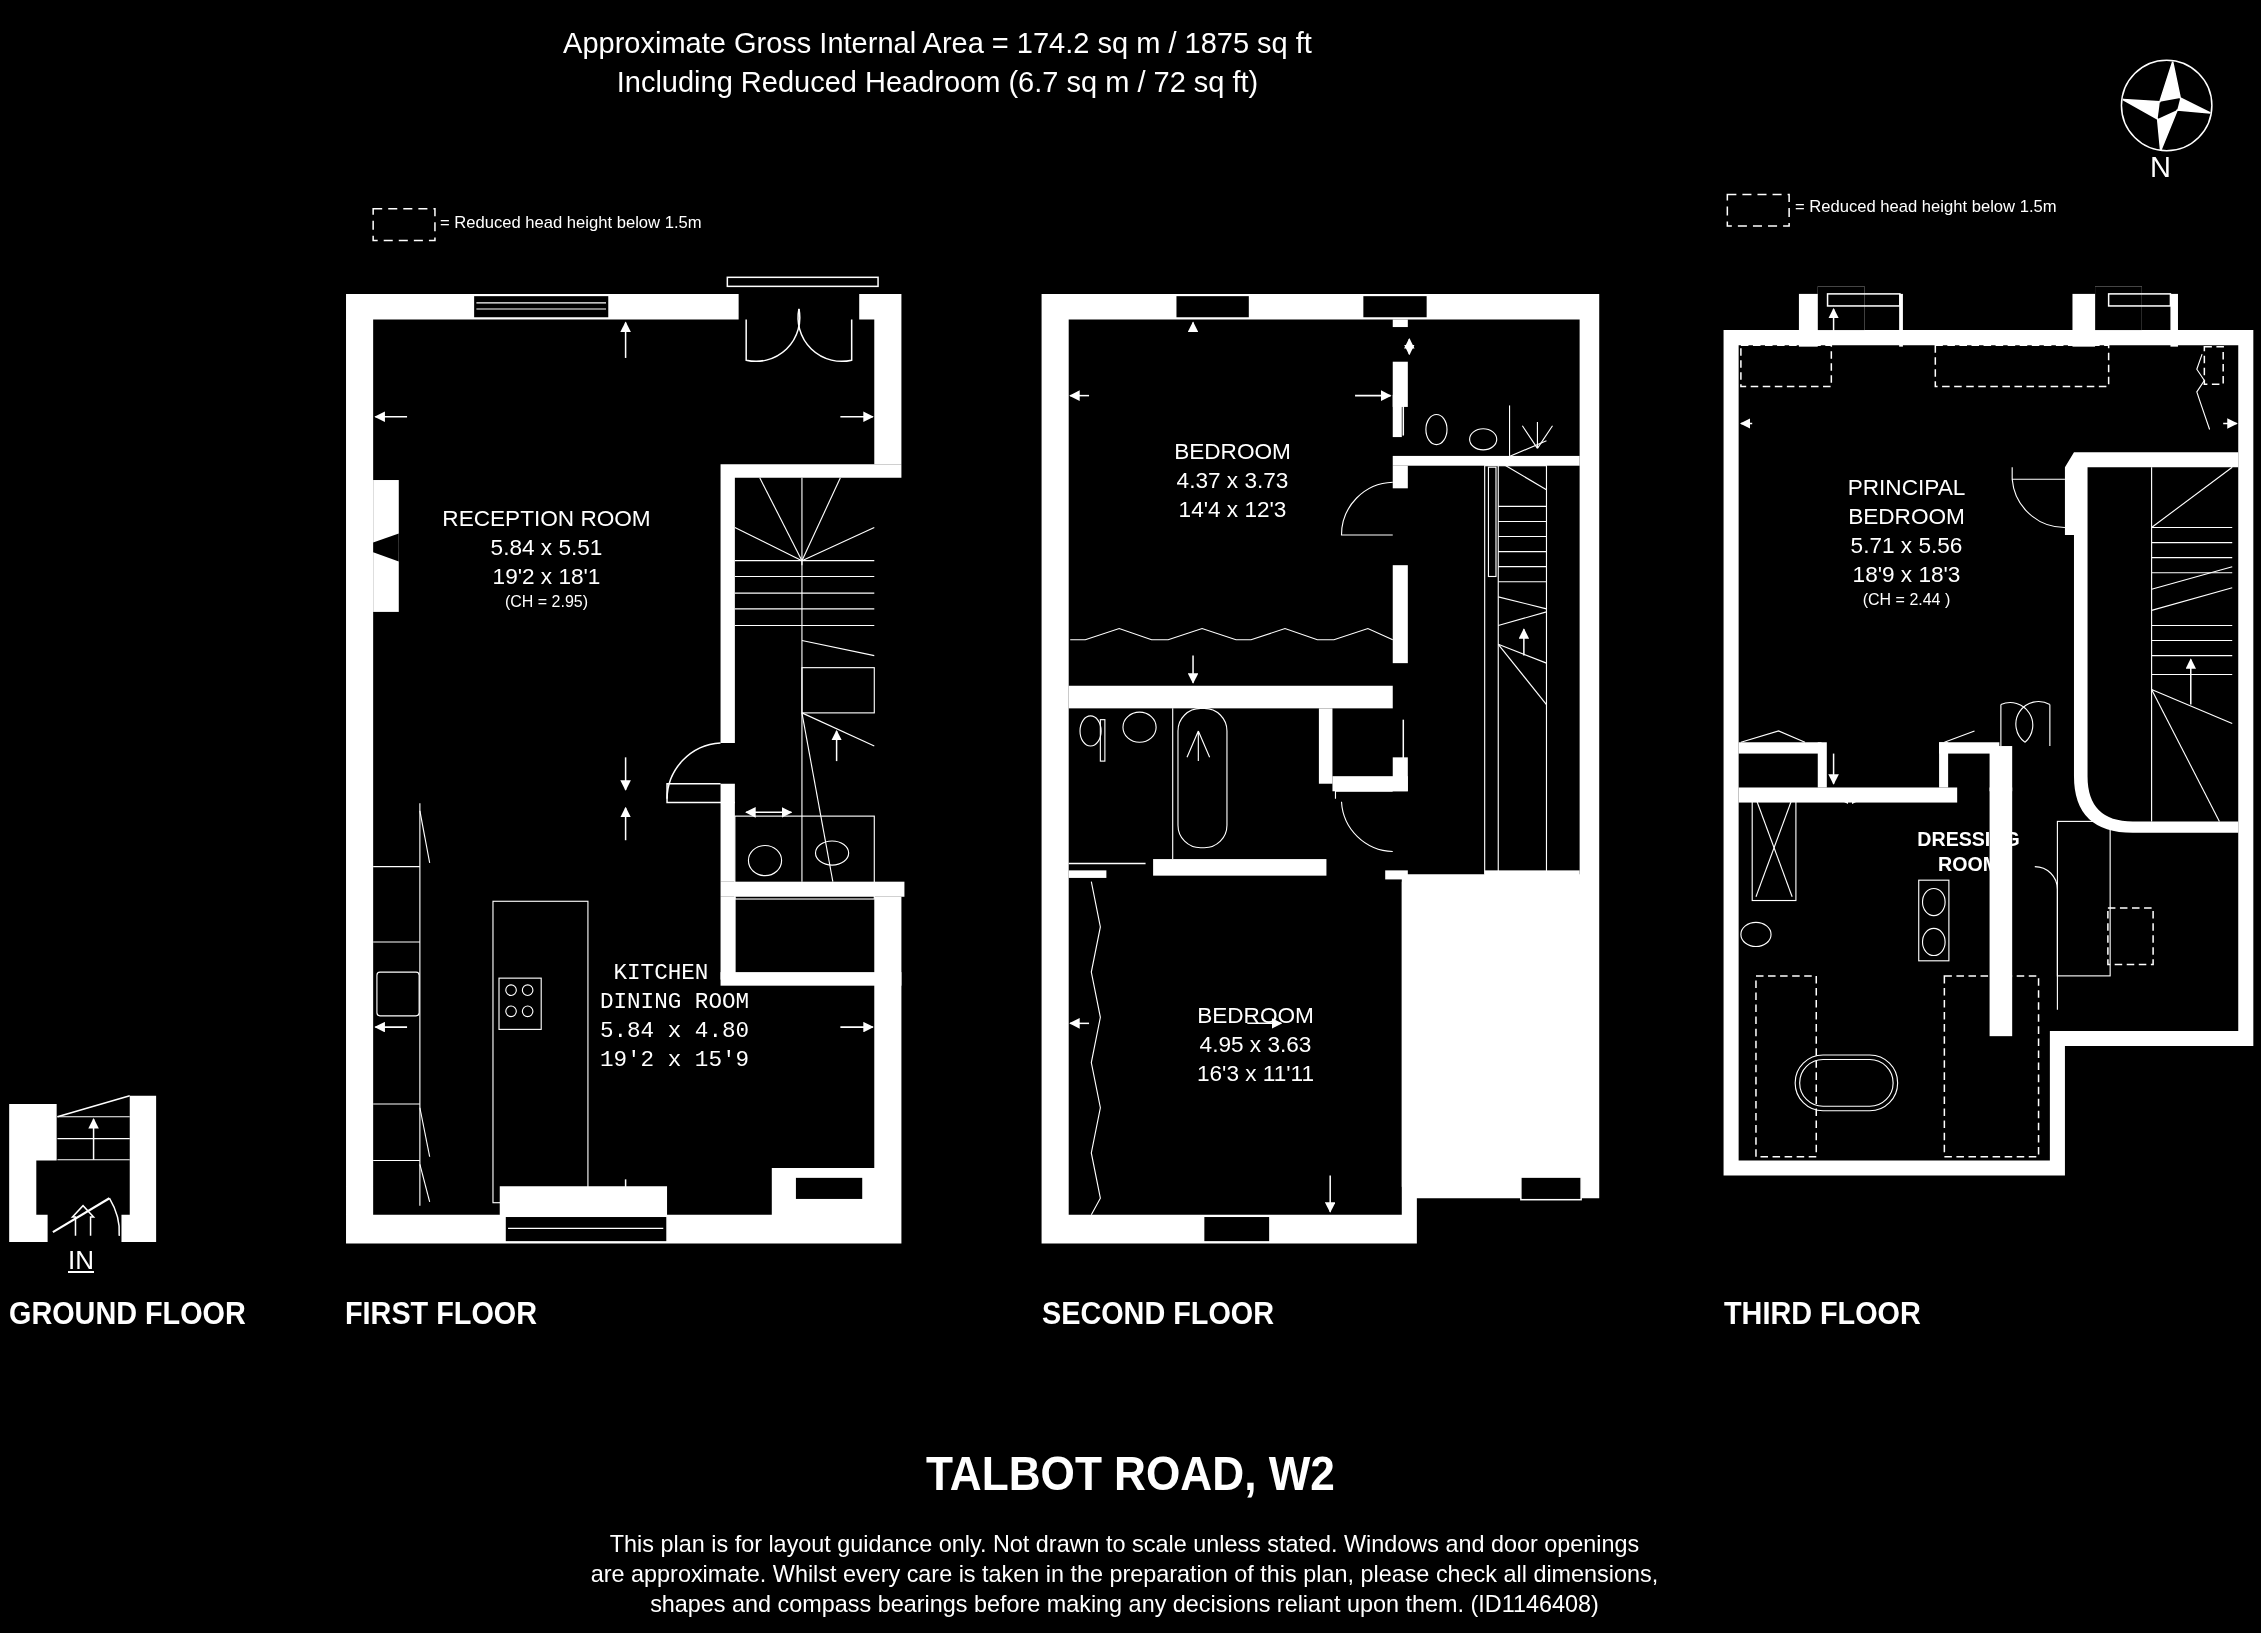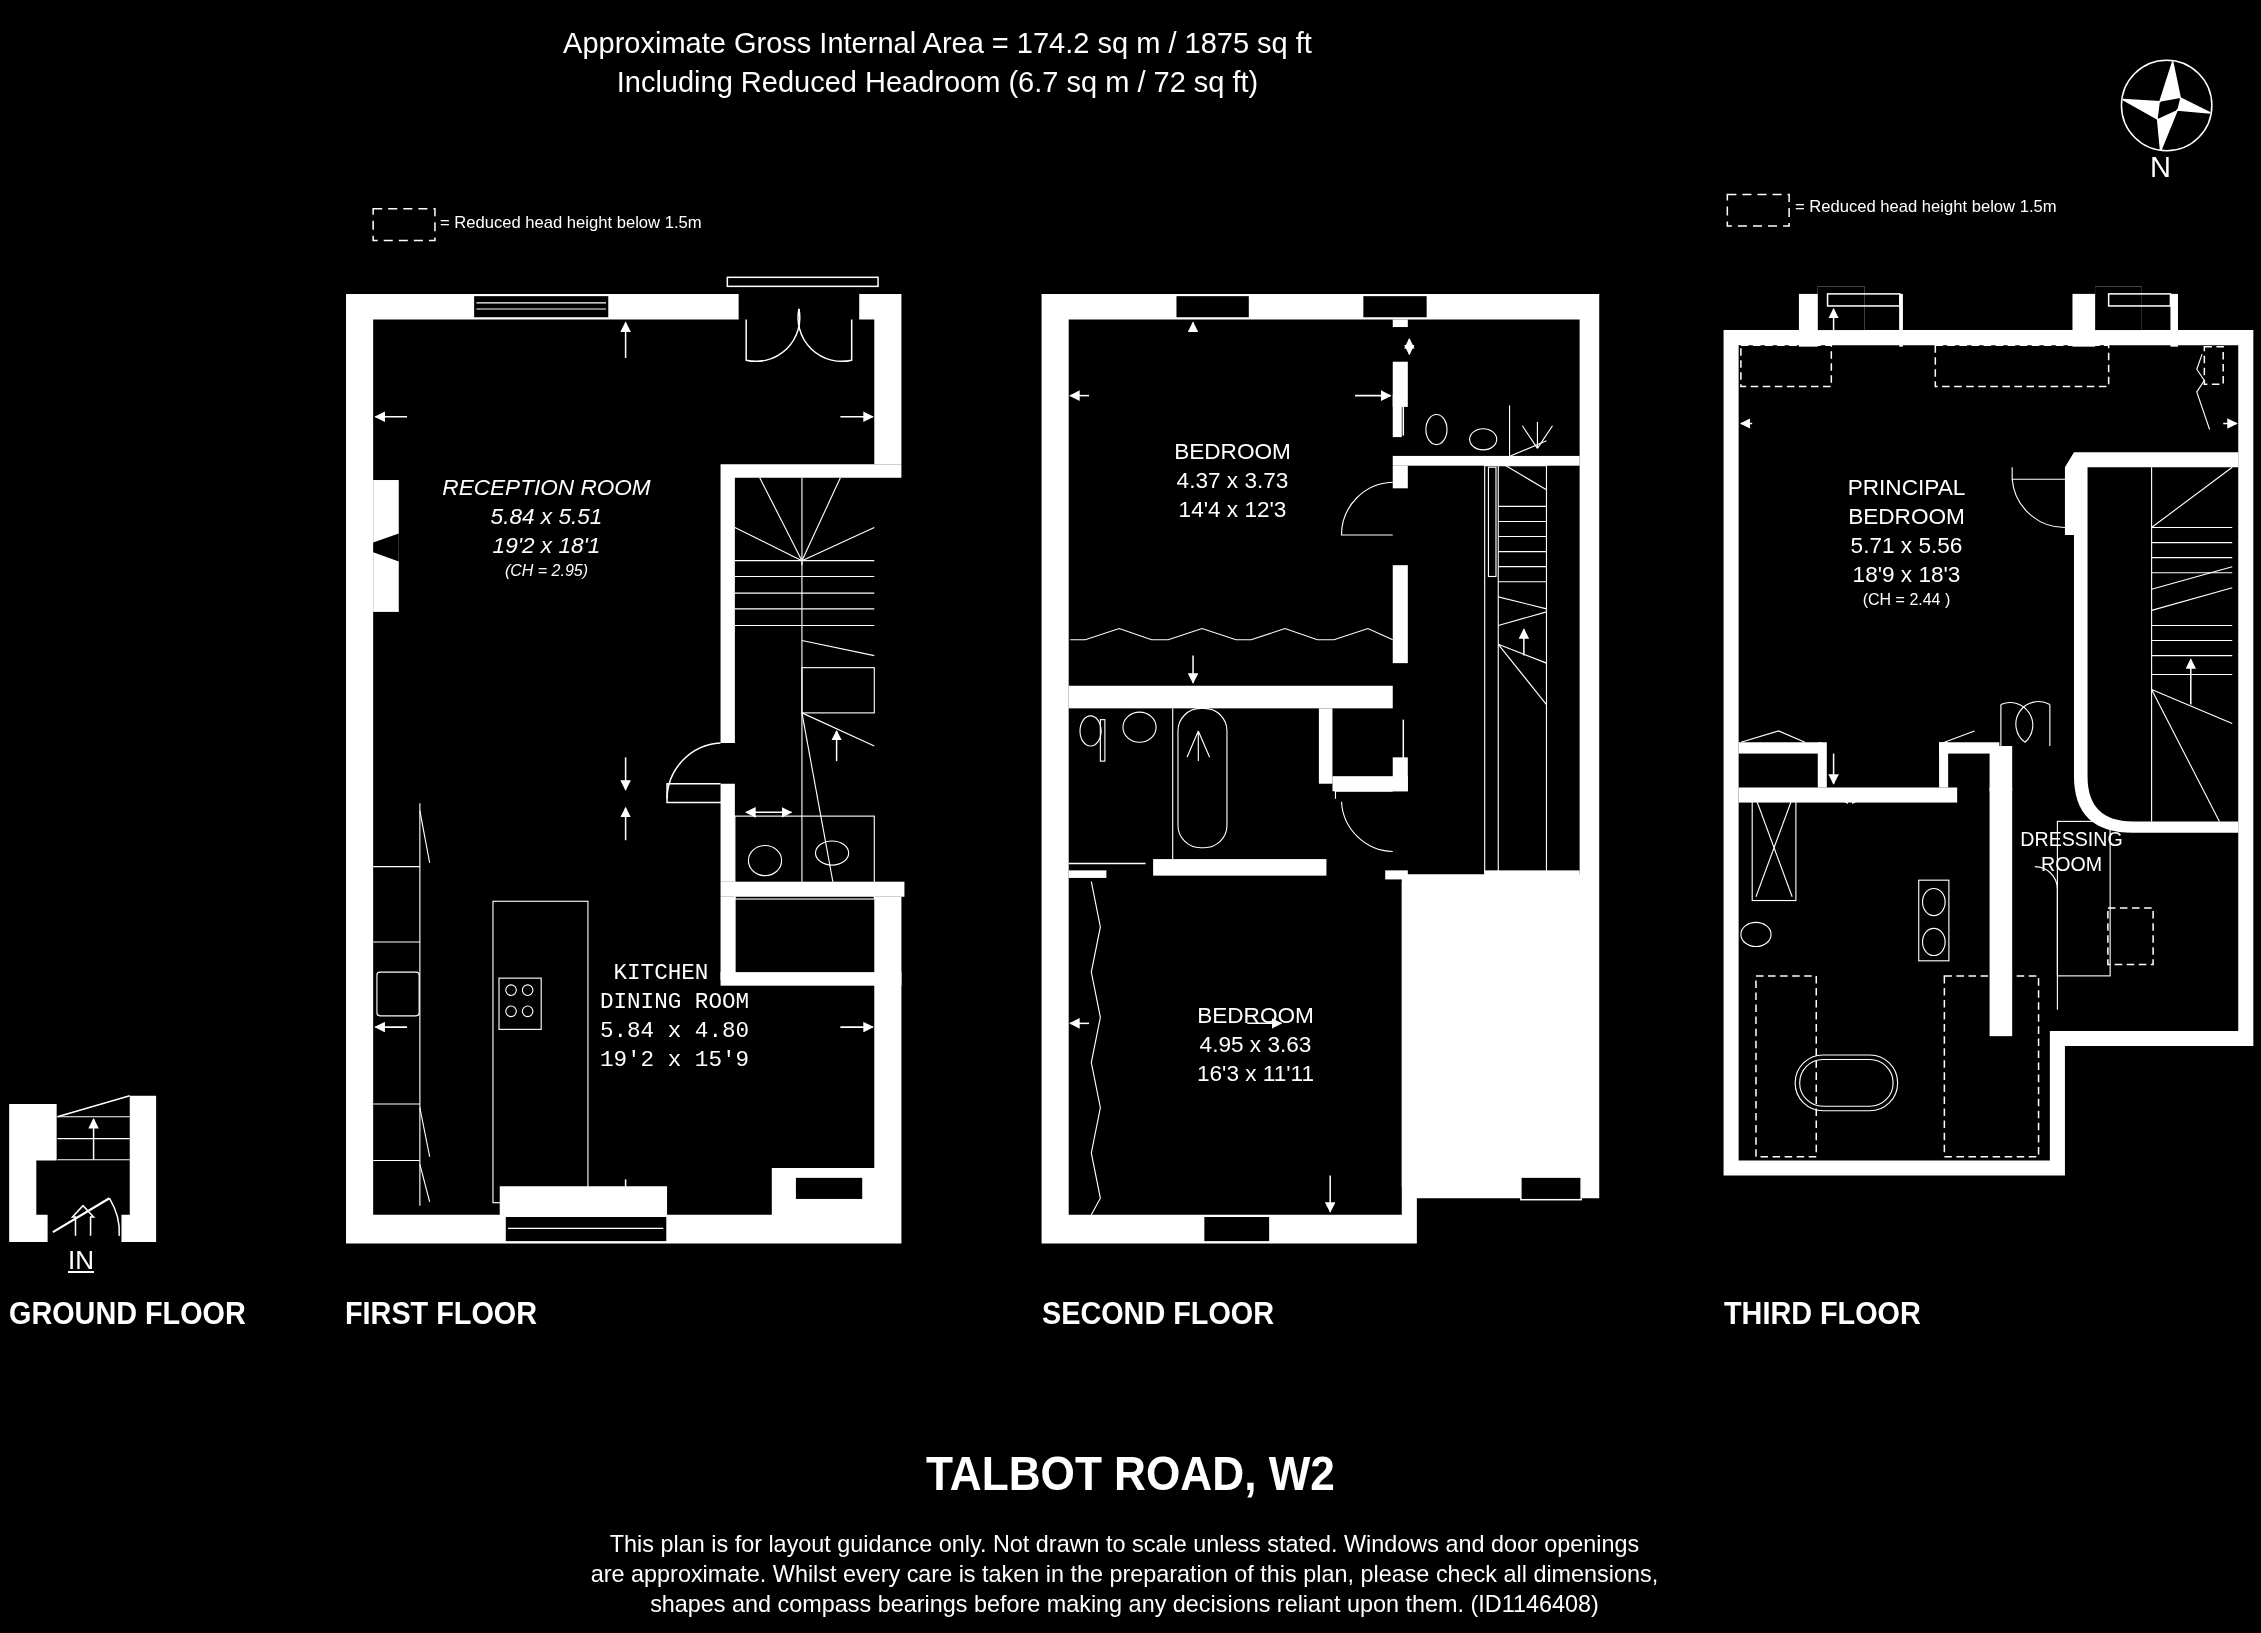--- a/index.html
+++ b/index.html
@@ -309,21 +309,21 @@
 <div class="abs legend" style="left:440px;top:213px;">
   <span>= Reduced head height below 1.5m</span>
 </div>
 <div class="abs legend" style="left:1795px;top:197px;">
   <span>= Reduced head height below 1.5m</span>
 </div>
 
 <div class="abs in-label" style="left:68px;top:1245px;">IN</div>
 <div class="abs floor-label" style="left:9px;top:1295px;">GROUND FLOOR</div>
 
-<div class="abs room" style="left:407px;top:473px;width:279px;font-style:italic;">
+<div class="abs room" style="left:407px;top:504px;width:279px;">
   <div>RECEPTION ROOM</div>
   <div>5.84 x 5.51</div>
   <div>19'2 x 18'1</div>
   <div class="ch">(CH = 2.95)</div>
 </div>
 <div class="abs room" style="left:550px;top:959px;width:249px;font-family:Liberation Mono, monospace;">
   <div>KITCHEN /</div>
   <div>DINING ROOM</div>
   <div>5.84 x 4.80</div>
   <div>19'2 x 15'9</div>
@@ -347,21 +347,21 @@
 </div>
 <div class="abs floor-label" style="left:1042px;top:1295px;">SECOND FLOOR</div>
 
 <div class="abs room" style="left:1820px;top:473px;width:173px;">
   <div>PRINCIPAL</div>
   <div>BEDROOM</div>
   <div>5.71 x 5.56</div>
   <div>18'9 x 18'3</div>
   <div class="ch">(CH = 2.44 )</div>
 </div>
-<div class="abs room" style="left:1996px;top:827px;width:151px;font-size:19.6px;line-height:25px;">
+<div class="abs room" style="left:1893px;top:827px;width:151px;font-size:19.6px;line-height:25px;font-weight:bold;">
   <div>DRESSING</div>
   <div>ROOM</div>
 </div>
 <div class="abs floor-label" style="left:1724px;top:1295px;">THIRD FLOOR</div>
 
 <div class="abs title" style="top:1446px;">TALBOT ROAD, W2</div>
 <div class="abs disclaimer" style="top:1529px;">This plan is for layout guidance only. Not drawn to scale unless stated. Windows and door openings</div>
 <div class="abs disclaimer" style="top:1559px;">are approximate. Whilst every care is taken in the preparation of this plan, please check all dimensions,</div>
 <div class="abs disclaimer" style="top:1589px;">shapes and compass bearings before making any decisions reliant upon them. (ID1146408)</div>
 

